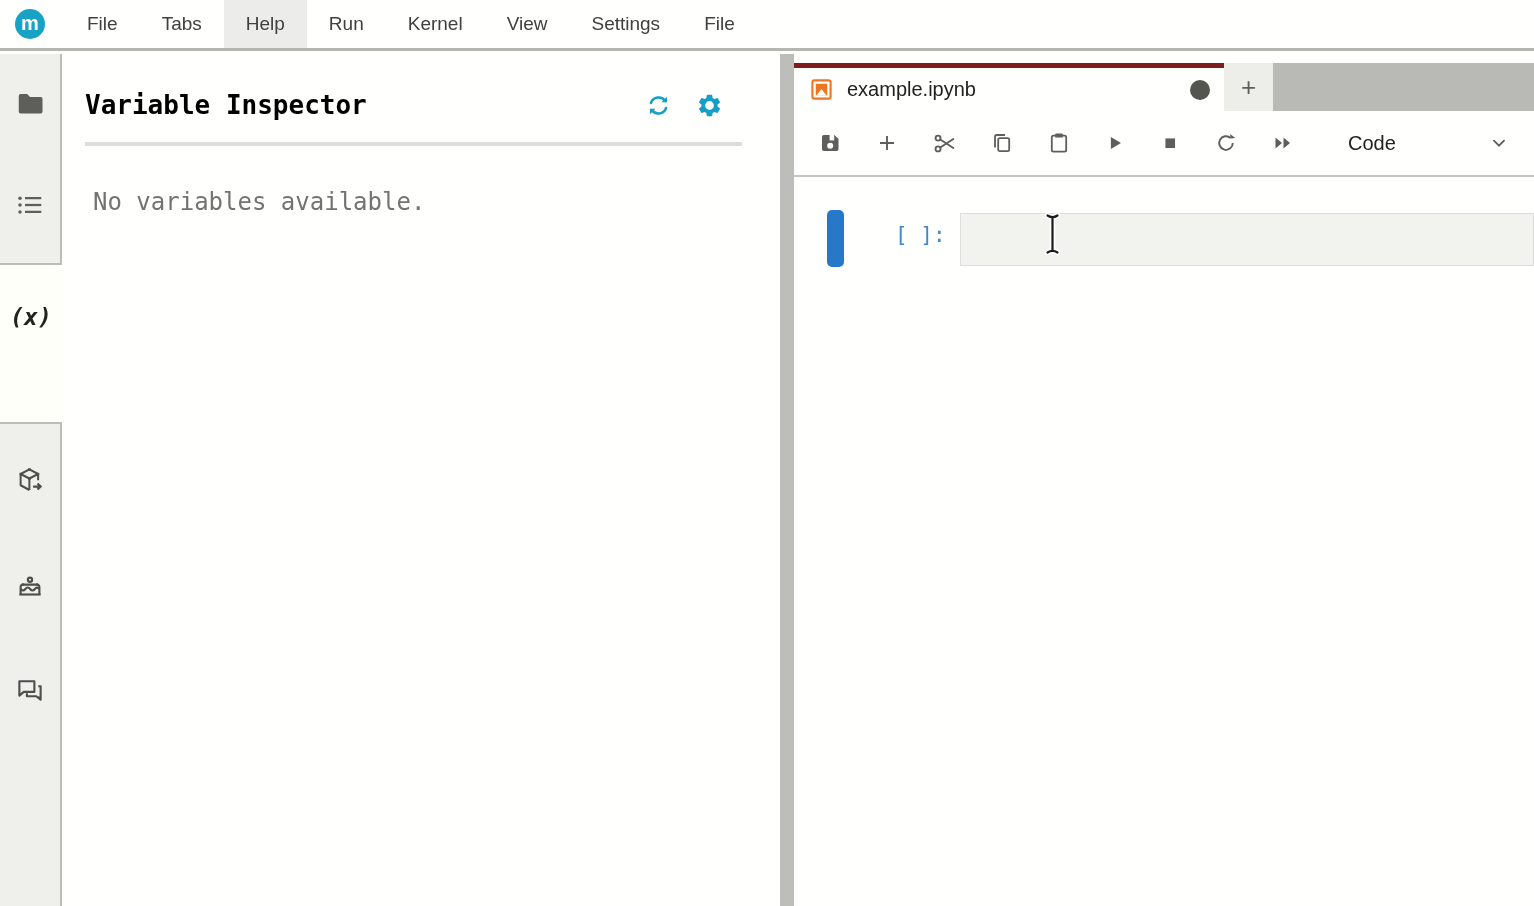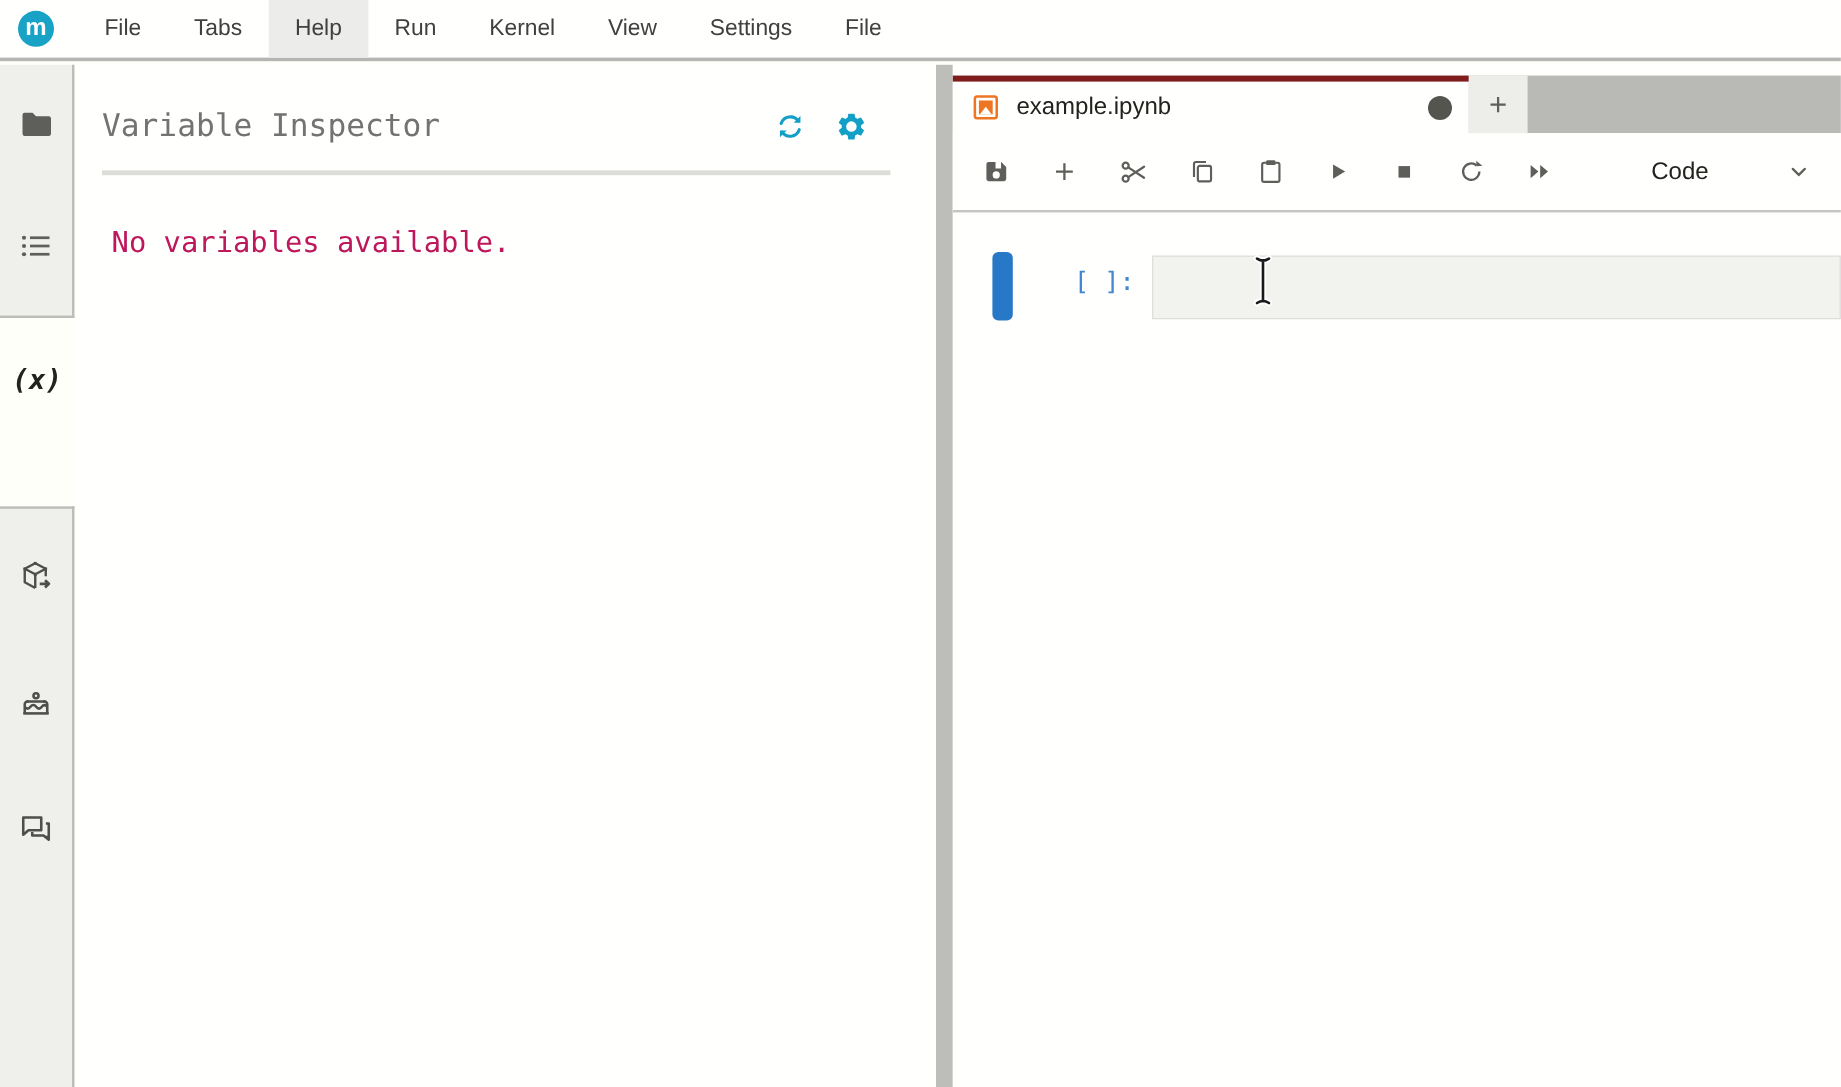--- a/index.html
+++ b/index.html
@@ -24,44 +24,44 @@
   .sb-active { height:103px; background:#fffffa; display:flex; align-items:center; justify-content:center; }
   .sb-var-label { font-family:"DejaVu Sans Mono", monospace; font-style:italic; font-weight:bold;
                   font-size:23px; color:#22221f; }
   .sb-bottom { position:absolute; top:368px; bottom:0; left:0; width:62px;
                border-top:2px solid #bcbcb9; padding-top:41px; gap:75px; }
   .sb-icon { width:30px; height:30px; flex:0 0 30px; cursor:pointer; }
 
   
   .vi-panel { position:absolute; left:64px; top:54px; width:716px; bottom:0; background:#fffffd; }
   .vi-header { display:flex; align-items:center; padding:36px 57px 0 21px; }
-  .vi-title { flex:1; font-family:"DejaVu Sans Mono", monospace; font-weight:normal; font-size:26px; color:#737373; }
+  .vi-title { flex:1; font-family:"DejaVu Sans Mono", monospace; font-weight:bold; font-size:26px; color:#000000; }
   .vi-icons { display:flex; gap:24px; }
   .vi-icons svg { cursor:pointer; }
   .vi-divider { height:4px; background:#dcdcd9; margin:22px 38px 0 21px; }
-  .vi-empty { font-family:"DejaVu Sans Mono", monospace; font-size:24px; color:#be185d; margin:42px 0 0 29px; }
+  .vi-empty { font-family:"DejaVu Sans Mono", monospace; font-size:24px; color:#737373; margin:42px 0 0 29px; }
 
   
   .splitter { position:absolute; left:780px; top:54px; width:14px; bottom:0; background:#bdbdba; cursor:col-resize; }
 
   
   .notebook { position:absolute; left:794px; top:54px; right:0; bottom:0; background:#fffffd; }
   .tabbar { position:absolute; top:9px; left:0; right:0; height:48px; background:#b9b9b6; display:flex; }
   .tab { width:430px; background:#fffffd; border-top:5px solid #7f1d1d; display:flex; align-items:center;
          padding:0 14px 0 16px; cursor:pointer; }
   .tab-label { margin-left:14px; font-size:20px; color:#22221f; }
   .tab-dot { margin-left:auto; width:20px; height:20px; border-radius:50%; background:#55554f; }
   .newtab { width:49px; background:#ededea; display:flex; align-items:center; justify-content:center;
             font-size:26px; font-weight:300; color:#5e5e5b; cursor:pointer; }
   .tabbar-rest { flex:1; }
 
   .toolbar { position:absolute; top:57px; left:0; right:0; height:66px; background:#fffffd;
              border-bottom:2px solid #c4c4c1; display:flex; align-items:center; padding:0 24px; gap:33px; }
   .tb-btn { display:flex; align-items:center; justify-content:center; cursor:pointer; }
-  .celltype { display:flex; align-items:center; margin-left:48px; gap:8px; cursor:pointer; }
+  .celltype { display:flex; align-items:center; margin-left:20px; gap:8px; cursor:pointer; }
   .celltype-label { font-size:20px; color:#22221f; }
   .tb-chevron { margin-left:auto; cursor:pointer; display:flex; align-items:center; }
 
   .cell { position:absolute; top:156px; left:0; right:0; display:flex; align-items:flex-start; }
   .cell-bar { margin-left:33px; width:17px; height:57px; border-radius:5px; background:#2878c8; cursor:pointer; }
   .cell-prompt { margin-left:51px; padding-top:13px; font-family:"DejaVu Sans Mono", monospace;
                  font-size:21px; color:#4286cf; white-space:pre; }
   .cell-editor { flex:1; margin-left:14px; margin-top:3px; height:53px; background:#f2f2ef;
                  border:1px solid #dddddb; cursor:text; }
   .ibeam { position:absolute; left:250px; top:158px; pointer-events:none; }

